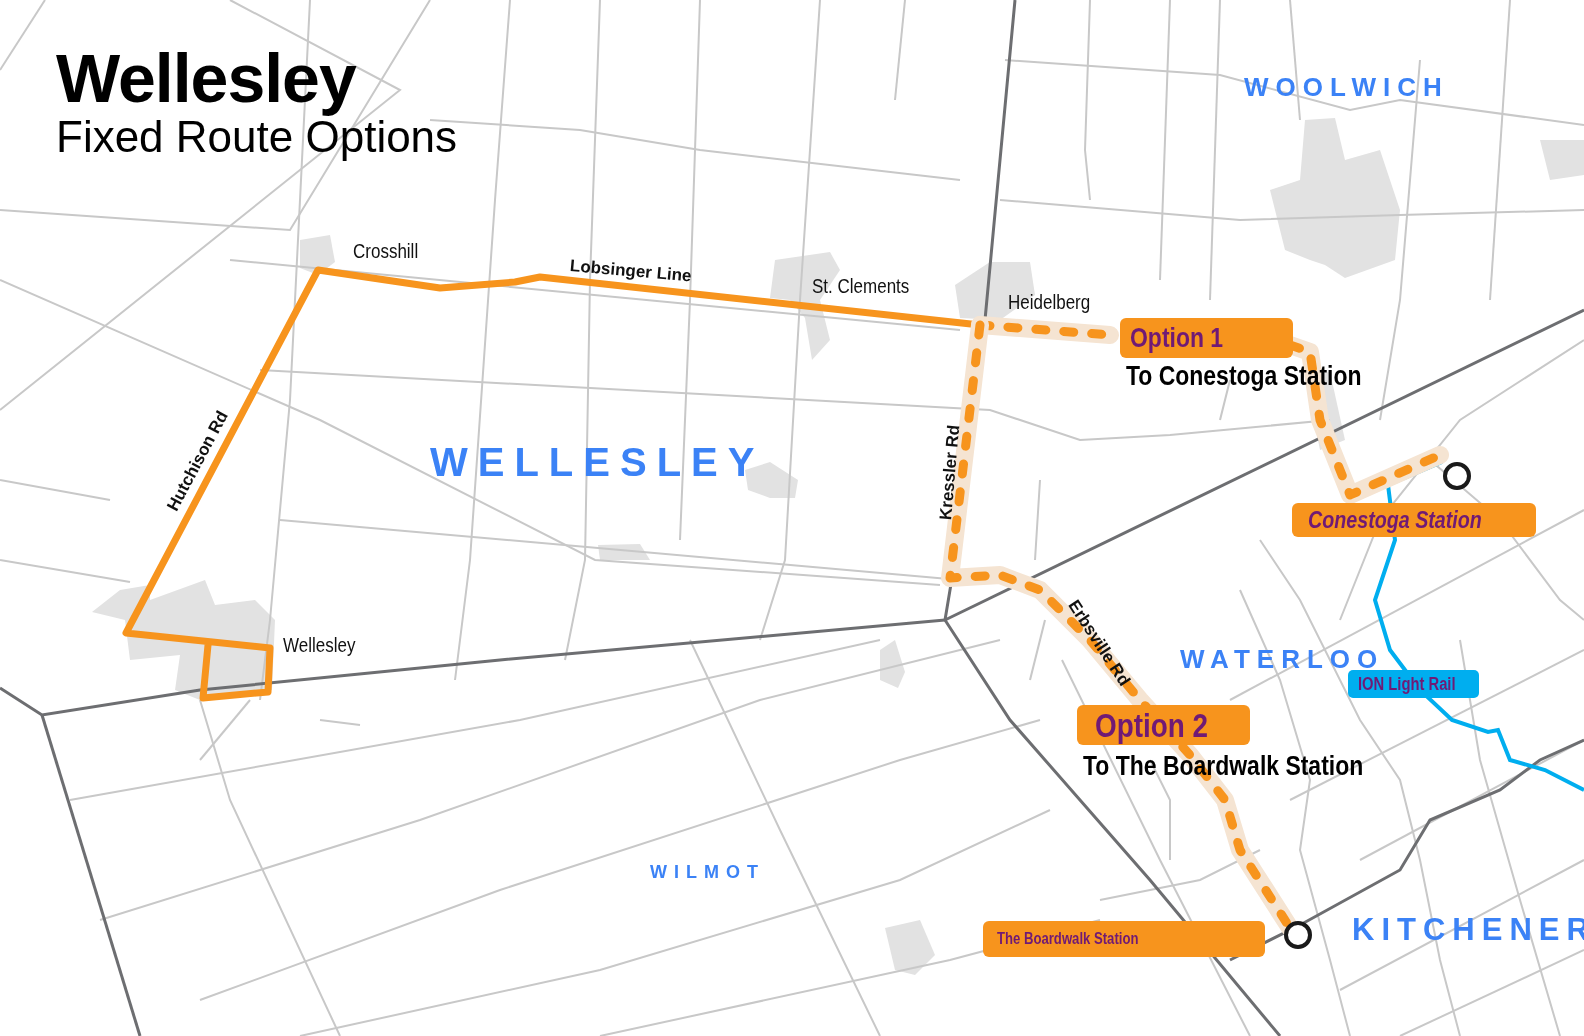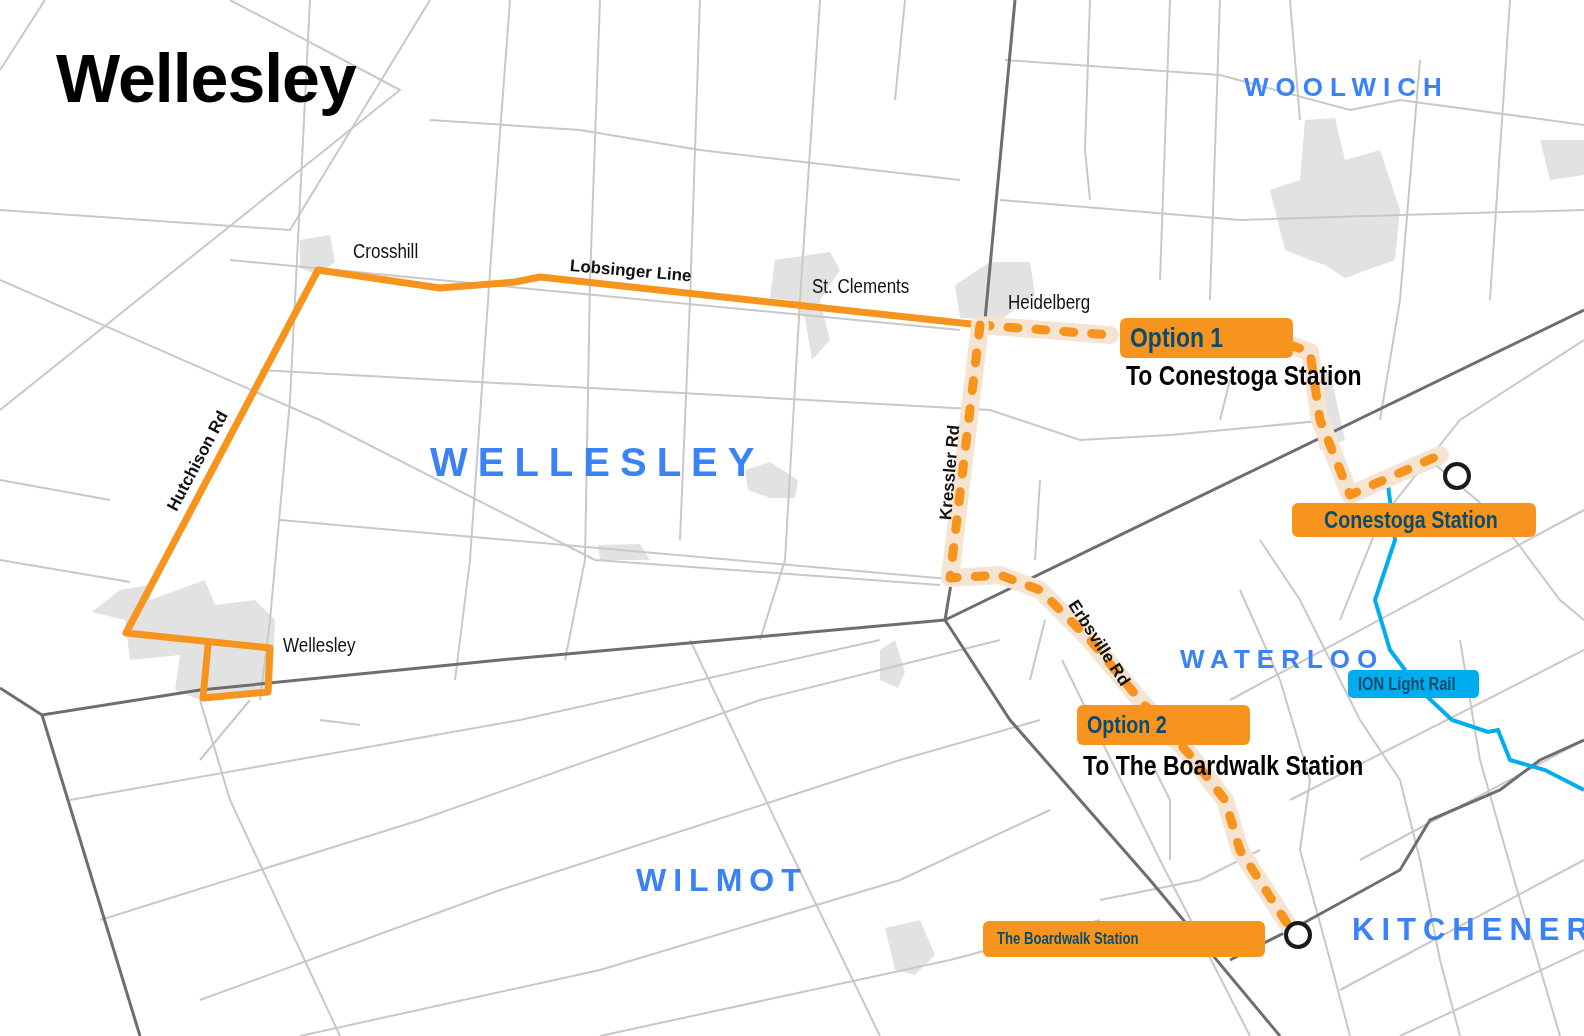--- a/index.html
+++ b/index.html
@@ -4,21 +4,21 @@
   <style>
     html, body { margin: 0; padding: 0; background: #ffffff; }
     body { width: 1584px; height: 1036px; overflow: hidden; position: relative; font-family: "Liberation Sans", sans-serif; }
     #map-svg { position: absolute; left: 0; top: 0; width: 1584px; height: 1036px; }
     .title-block { position: absolute; left: 56px; top: 40px; color: #000; }
     .title-main { font-family: "Liberation Sans", sans-serif; font-weight: 700; font-size: 68px; line-height: 76px; letter-spacing: -1px; }
     .title-sub { font-family: "Liberation Sans", sans-serif; font-weight: 400; font-size: 44px; line-height: 50px; margin-top: -4px; }
     .region-label { position: absolute; font-family: "Liberation Sans", sans-serif; font-weight: 700; color: #3b82f6; letter-spacing: 7px; white-space: nowrap; }
     .town-label { position: absolute; font-family: "Liberation Sans", sans-serif; font-size: 20px; color: #111; white-space: nowrap; transform: scaleX(0.85); transform-origin: left center; }
     .road-label { position: absolute; font-family: "Liberation Sans", sans-serif; font-weight: 700; font-size: 17px; color: #111; white-space: nowrap; transform-origin: left center; }
-    .pill { position: absolute; background: #f7941d; color: #0c4a6e; font-family: "Liberation Sans", sans-serif; font-weight: 700; border-radius: 6px; white-space: nowrap; box-sizing: border-box; }
+    .pill { position: absolute; background: #f7941d; color: #701a75; font-family: "Liberation Sans", sans-serif; font-weight: 700; border-radius: 6px; white-space: nowrap; box-sizing: border-box; }
     .pill span { display: inline-block; transform: scaleX(0.82); transform-origin: left center; }
     .pill-blue { background: #00aeef; text-align: center; }
     .dest-label { position: absolute; font-family: "Liberation Sans", sans-serif; font-weight: 700; font-size: 28px; color: #000; white-space: nowrap; transform: scaleX(0.82); transform-origin: left center; }
   </style>
 </head>
 <body>
 
 <svg id="map-svg" viewBox="0 0 1584 1036" xmlns="http://www.w3.org/2000/svg">
 
   <g fill="#e2e2e2">
@@ -109,49 +109,50 @@
     <path d="M980 325 L950 578 L1000 575 L1040 590 L1090 640 L1140 700 L1190 755 L1225 800 L1240 850 L1290 928" stroke="#f5e4d2" stroke-width="18"></path>
     <path d="M980 325 L950 578 L1000 575 L1040 590 L1090 640 L1140 700 L1190 755 L1225 800 L1240 850 L1290 928" stroke="#f7941d" stroke-width="9" stroke-dasharray="10 18"></path>
   </g>
 
   <circle cx="1457" cy="476" r="12" fill="#fff" stroke="#1a1a1a" stroke-width="4"></circle>
   <circle cx="1298" cy="935" r="12" fill="#fff" stroke="#1a1a1a" stroke-width="4"></circle>
 </svg>
 
 <div class="title-block">
   <div class="title-main">Wellesley</div>
+  <div class="title-sub">Fixed Route Options</div>
 </div>
 
 <div class="region-label" style="left:430px;top:440px;font-size:40px;letter-spacing:10px;">WELLESLEY</div>
 <div class="region-label" style="left:1244px;top:72px;font-size:26px;">WOOLWICH</div>
 <div class="region-label" style="left:1180px;top:612px;font-size:26px;margin-top:32px;">WATERLOO</div>
-<div class="region-label" style="left:636px;top:862px;font-size:32px;">WILMOT</div>
+<div class="region-label" style="left:650px;top:862px;font-size:18px;">WILMOT</div>
 <div class="region-label" style="left:1352px;top:912px;font-size:31px;">KITCHENER</div>
 
 <div class="town-label" style="left:353px;top:240px;">Crosshill</div>
 <div class="town-label" style="left:812px;top:275px;">St. Clements</div>
 <div class="town-label" style="left:1008px;top:291px;">Heidelberg</div>
 <div class="town-label" style="left:283px;top:634px;">Wellesley</div>
 
 <div class="road-label" style="left:570px;top:256px;transform:rotate(5deg);">Lobsinger Line</div>
 <div class="road-label" style="left:172px;top:500px;transform:rotate(-62deg);">Hutchison Rd</div>
 <div class="road-label" style="left:946px;top:510px;transform:rotate(-85deg);">Kressler Rd</div>
 <div class="road-label" style="left:1072px;top:592px;transform:rotate(57deg);">Erbsville Rd</div>
 
 <div class="pill" style="left:1120px;top:318px;width:173px;height:40px;padding:2px 10px;font-size:28px;line-height:36px;">
   <span>Option 1</span>
 </div>
 <div class="dest-label" style="left:1126px;top:360px;">To Conestoga Station</div>
 
-<div class="pill" style="left:1077px;top:705px;width:173px;height:40px;padding:2px 10px;font-size:24px;line-height:36px;">
+<div class="pill" style="left:1077px;top:705px;width:173px;height:40px;padding:2px 10px;font-size:34px;line-height:36px;text-align:center;">
   <span>Option 2</span>
 </div>
 <div class="dest-label" style="left:1083px;top:750px;">To The Boardwalk Station</div>
 
-<div class="pill" style="left:1292px;top:503px;width:244px;height:34px;padding:0 32px;font-size:24px;line-height:34px;">
+<div class="pill" style="left:1292px;top:503px;width:244px;height:34px;padding:0 16px;font-size:24px;line-height:34px;font-style:italic;">
   <span>Conestoga Station</span>
 </div>
 <div class="pill" style="left:983px;top:921px;width:282px;height:36px;padding:0 14px;font-size:16px;line-height:36px;">
   <span>The Boardwalk Station</span>
 </div>
 
 <div class="pill pill-blue" style="left:1348px;top:670px;width:131px;height:28px;padding:0 10px;font-size:18px;line-height:28px;border-radius:5px;">
   <span>ION Light Rail</span>
 </div>
 

